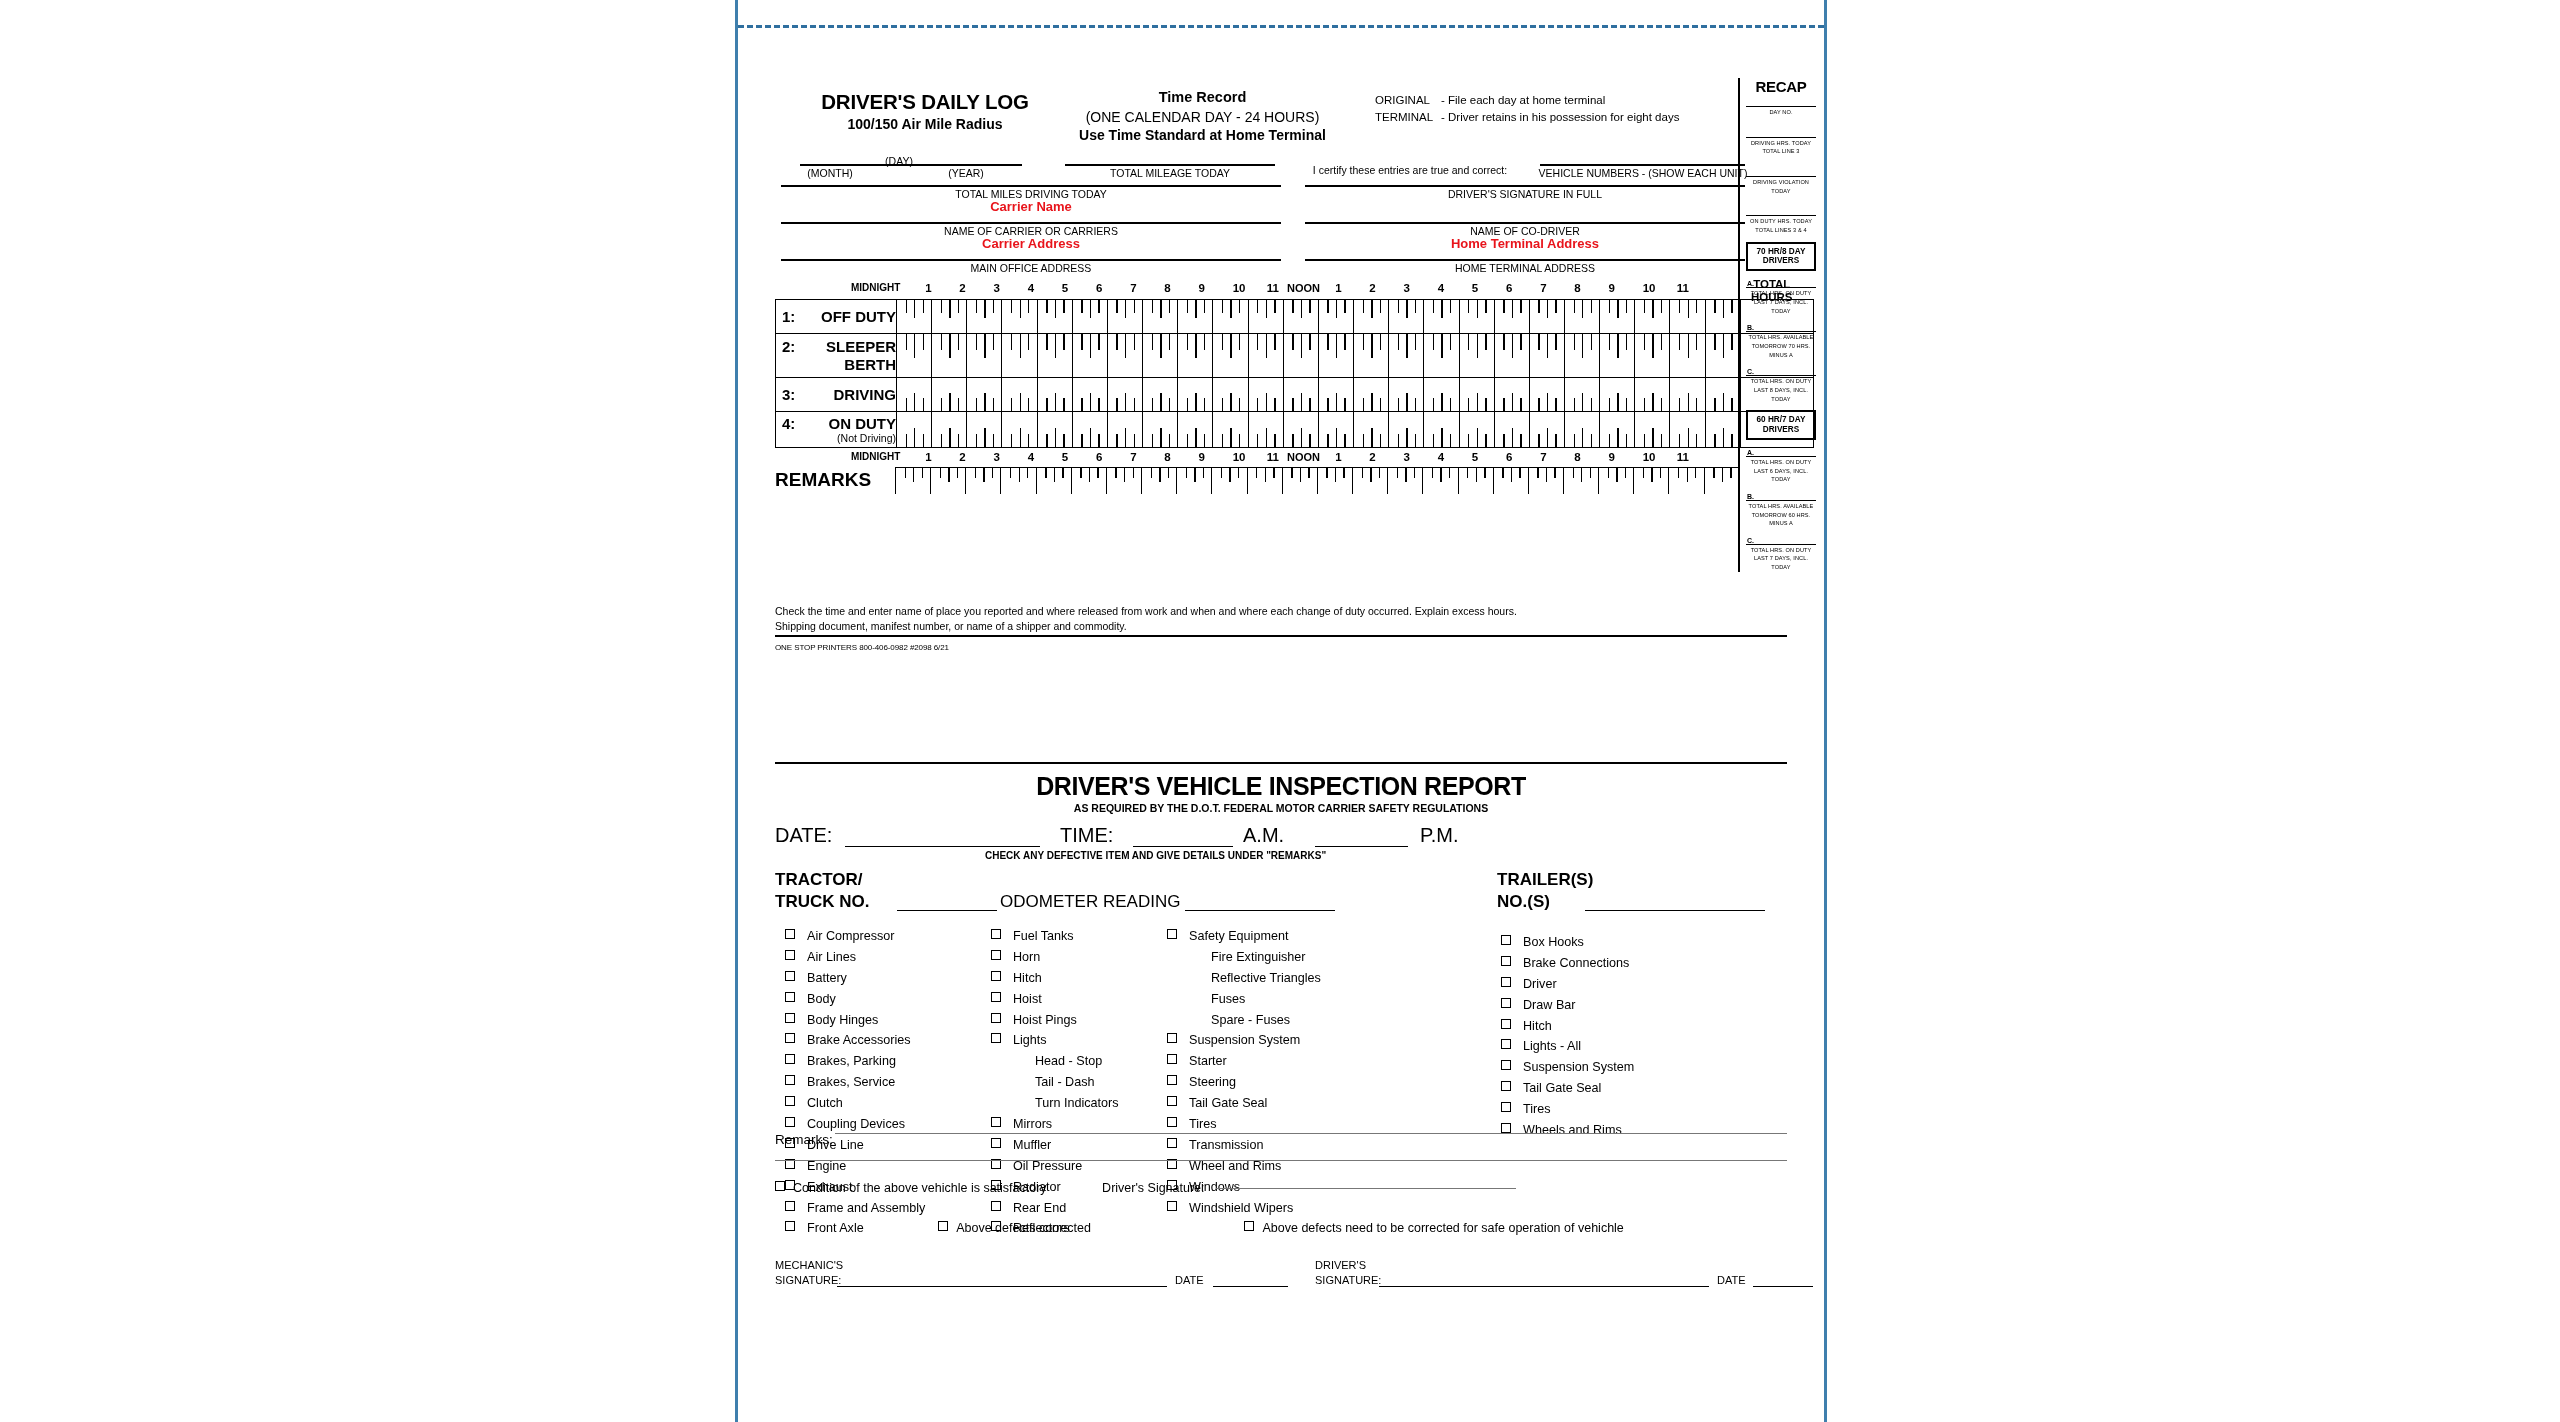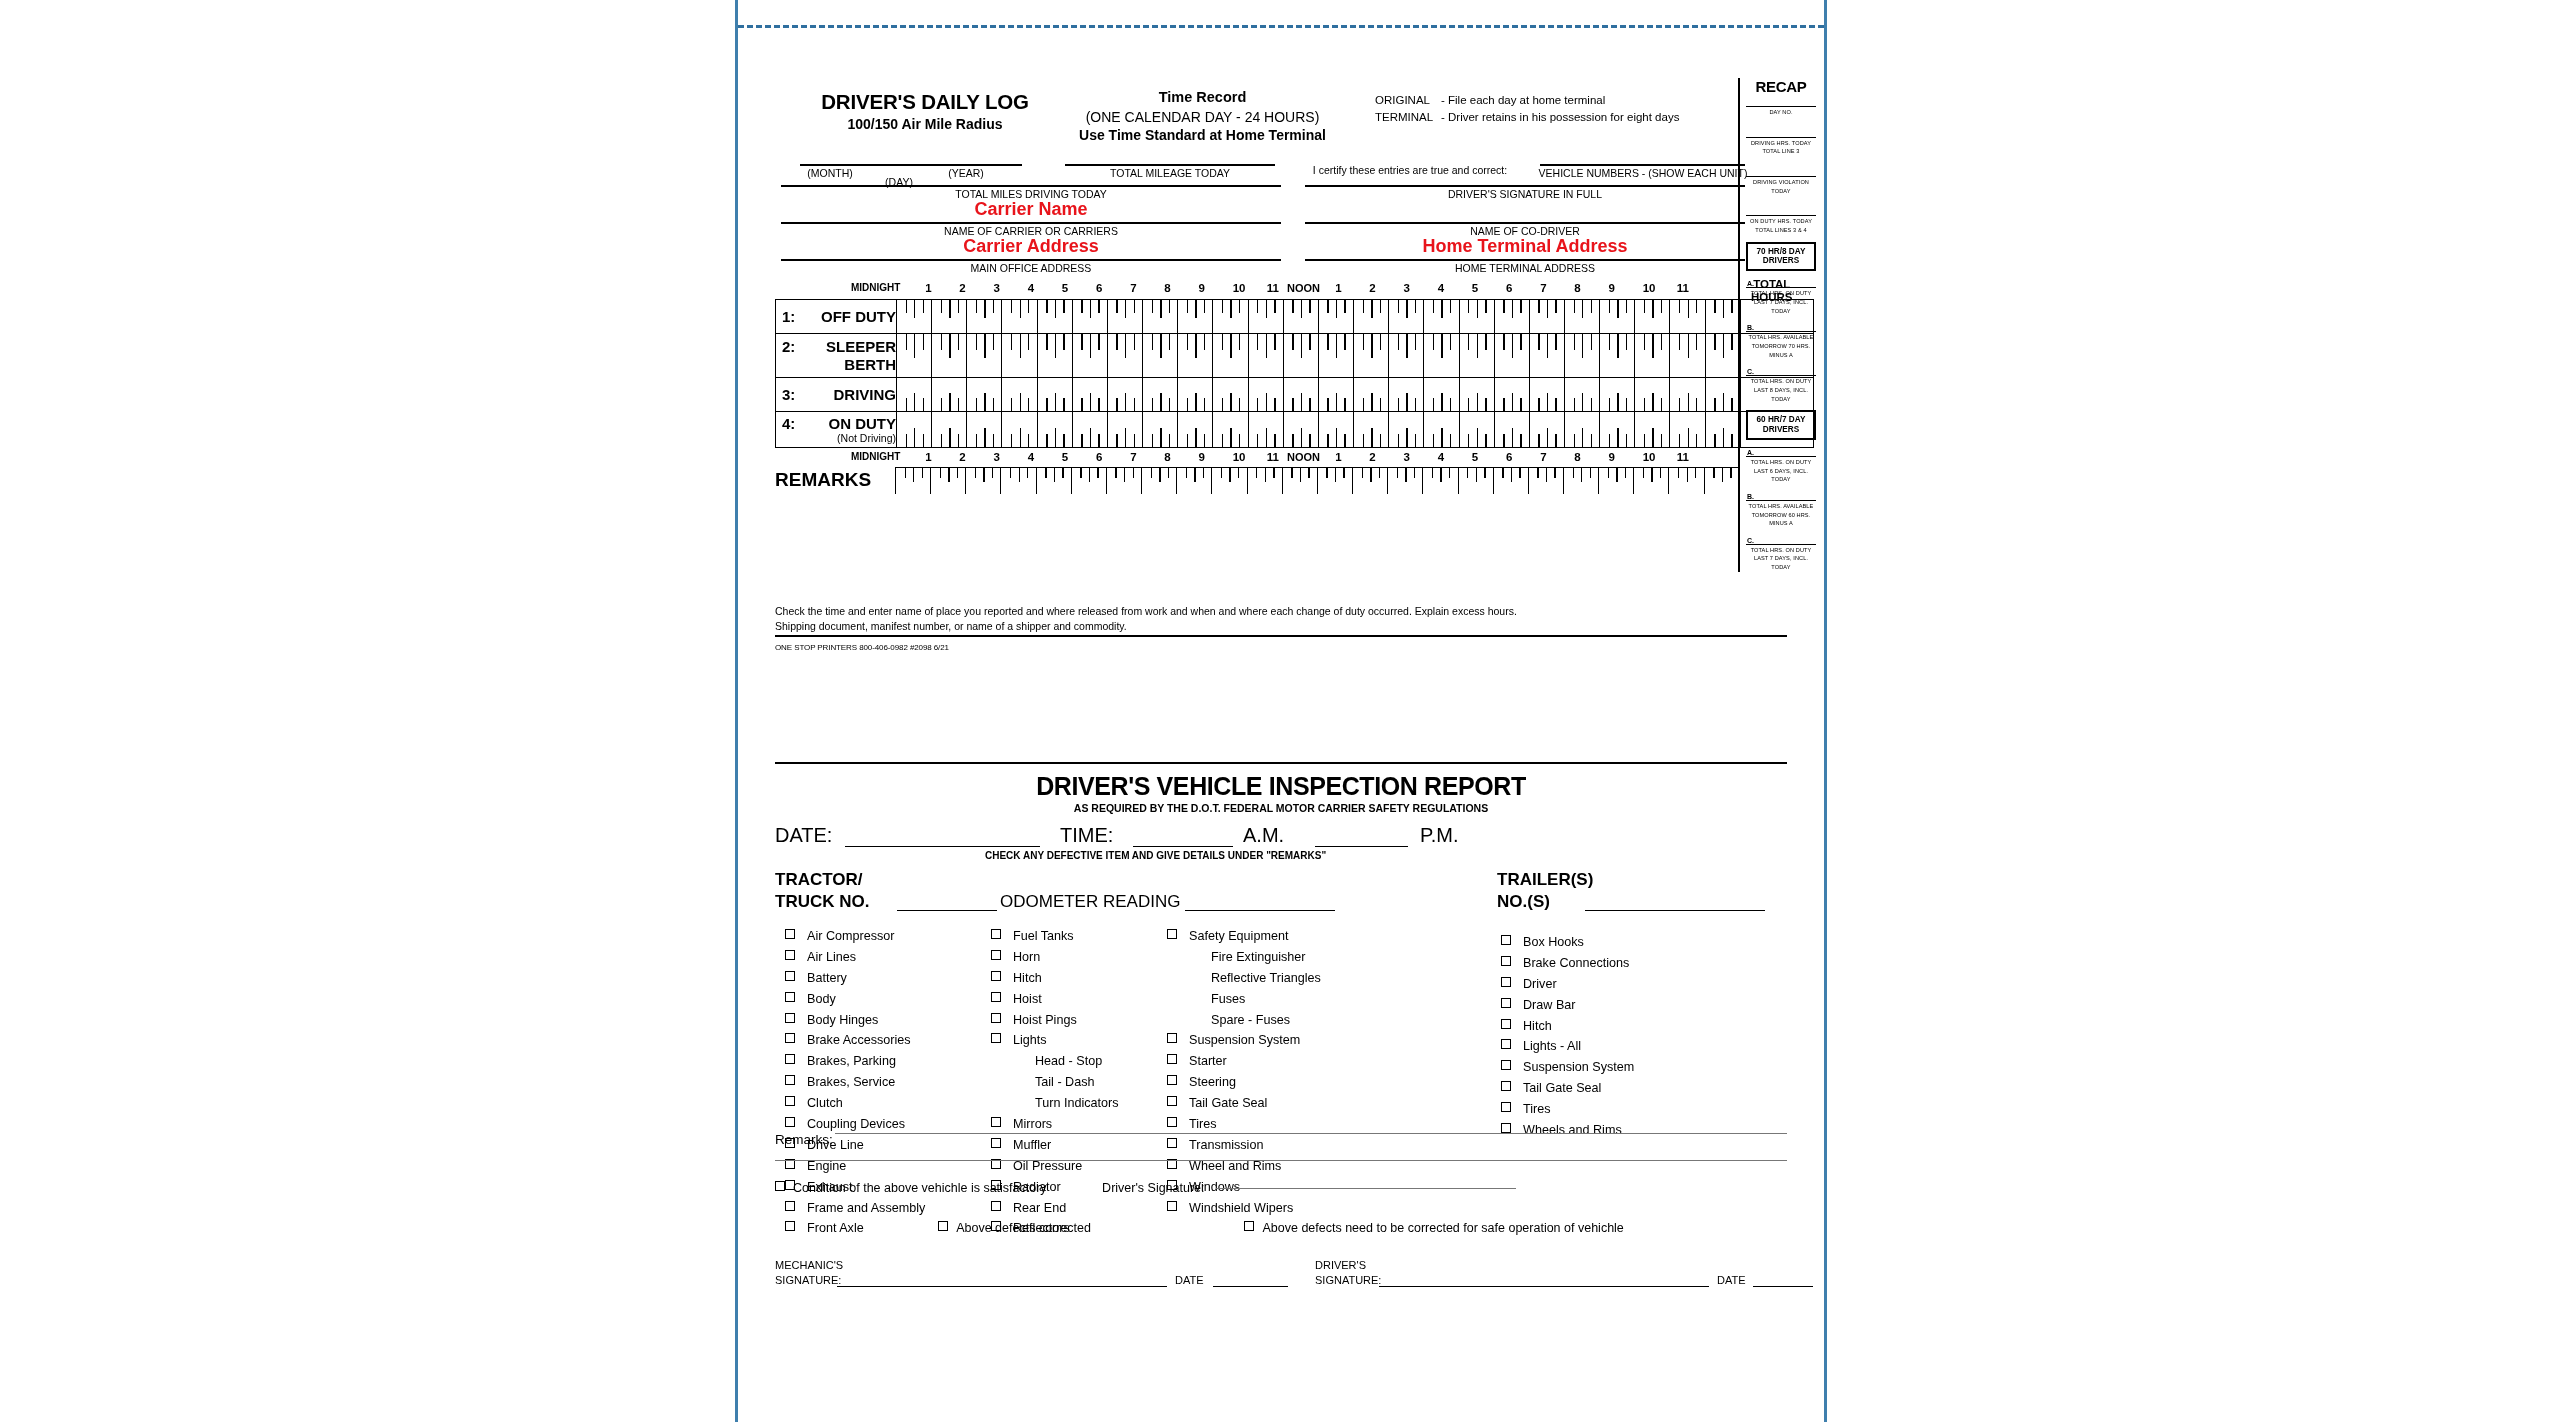--- a/index.html
+++ b/index.html
@@ -31,21 +31,21 @@
   .time-blk .b{font-size:14px;}
   .time-blk .c{font-size:14px;font-weight:bold;}
 
   .orig-blk{position:absolute;left:600px;top:14px;font-size:11.5px;line-height:1.45;}
   .orig-blk .lbl{display:inline-block;width:66px;}
 
   
   .rulerow{position:relative;height:36px;}
   .fld{position:absolute;border-bottom:2px solid #000;}
   .cap{position:absolute;font-size:10.5px;text-align:center;white-space:nowrap;}
-  .red{color:#e8141b;font-weight:bold;font-size:18px;text-align:center;position:absolute;}
+  .red{color:#e8141b;font-weight:bold;font-size:13px;text-align:center;position:absolute;}
 
   
   .grid-wrap{position:relative;margin-top:4px;}
   .hr-labels{position:relative;height:17px;}
   .hr-labels span{position:absolute;font-size:11.5px;font-weight:bold;top:0;}
   .hr-labels span.mid{font-size:10px;}
   .totalhours{position:absolute;right:0px;top:-4px;width:72px;text-align:center;
     font-size:11.5px;font-weight:bold;line-height:1.15;}
 
   table.duty{border-collapse:collapse;table-layout:fixed;}
@@ -134,21 +134,21 @@
         </div>
         <div>
           <span class="lbl">TERMINAL</span><span>- Driver retains in his possession for eight days</span>
         </div>
       </div>
     </div>
 
     <div class="rulerow" style="height:34px;">
       <div class="fld" style="left:25px;top:14px;width:222px;"></div>
       <div class="cap" style="left:25px;top:17px;width:60px;">(MONTH)</div>
-      <div class="cap" style="left:99px;top:26px;width:50px;">(DAY)</div>
+      <div class="cap" style="left:99px;top:5px;width:50px;">(DAY)</div>
       <div class="cap" style="left:165px;top:17px;width:52px;">(YEAR)</div>
 
       <div class="fld" style="left:290px;top:14px;width:210px;"></div>
       <div class="cap" style="left:290px;top:17px;width:210px;">TOTAL MILEAGE TODAY</div>
 
       <div class="cap" style="left:520px;top:14px;width:230px;font-size:10.5px;">I certify these entries are true and correct:</div>
 
       <div class="fld" style="left:765px;top:14px;width:205px;"></div>
       <div class="cap" style="left:758px;top:17px;width:220px;">VEHICLE NUMBERS - (SHOW EACH UNIT)</div>
     </div>

